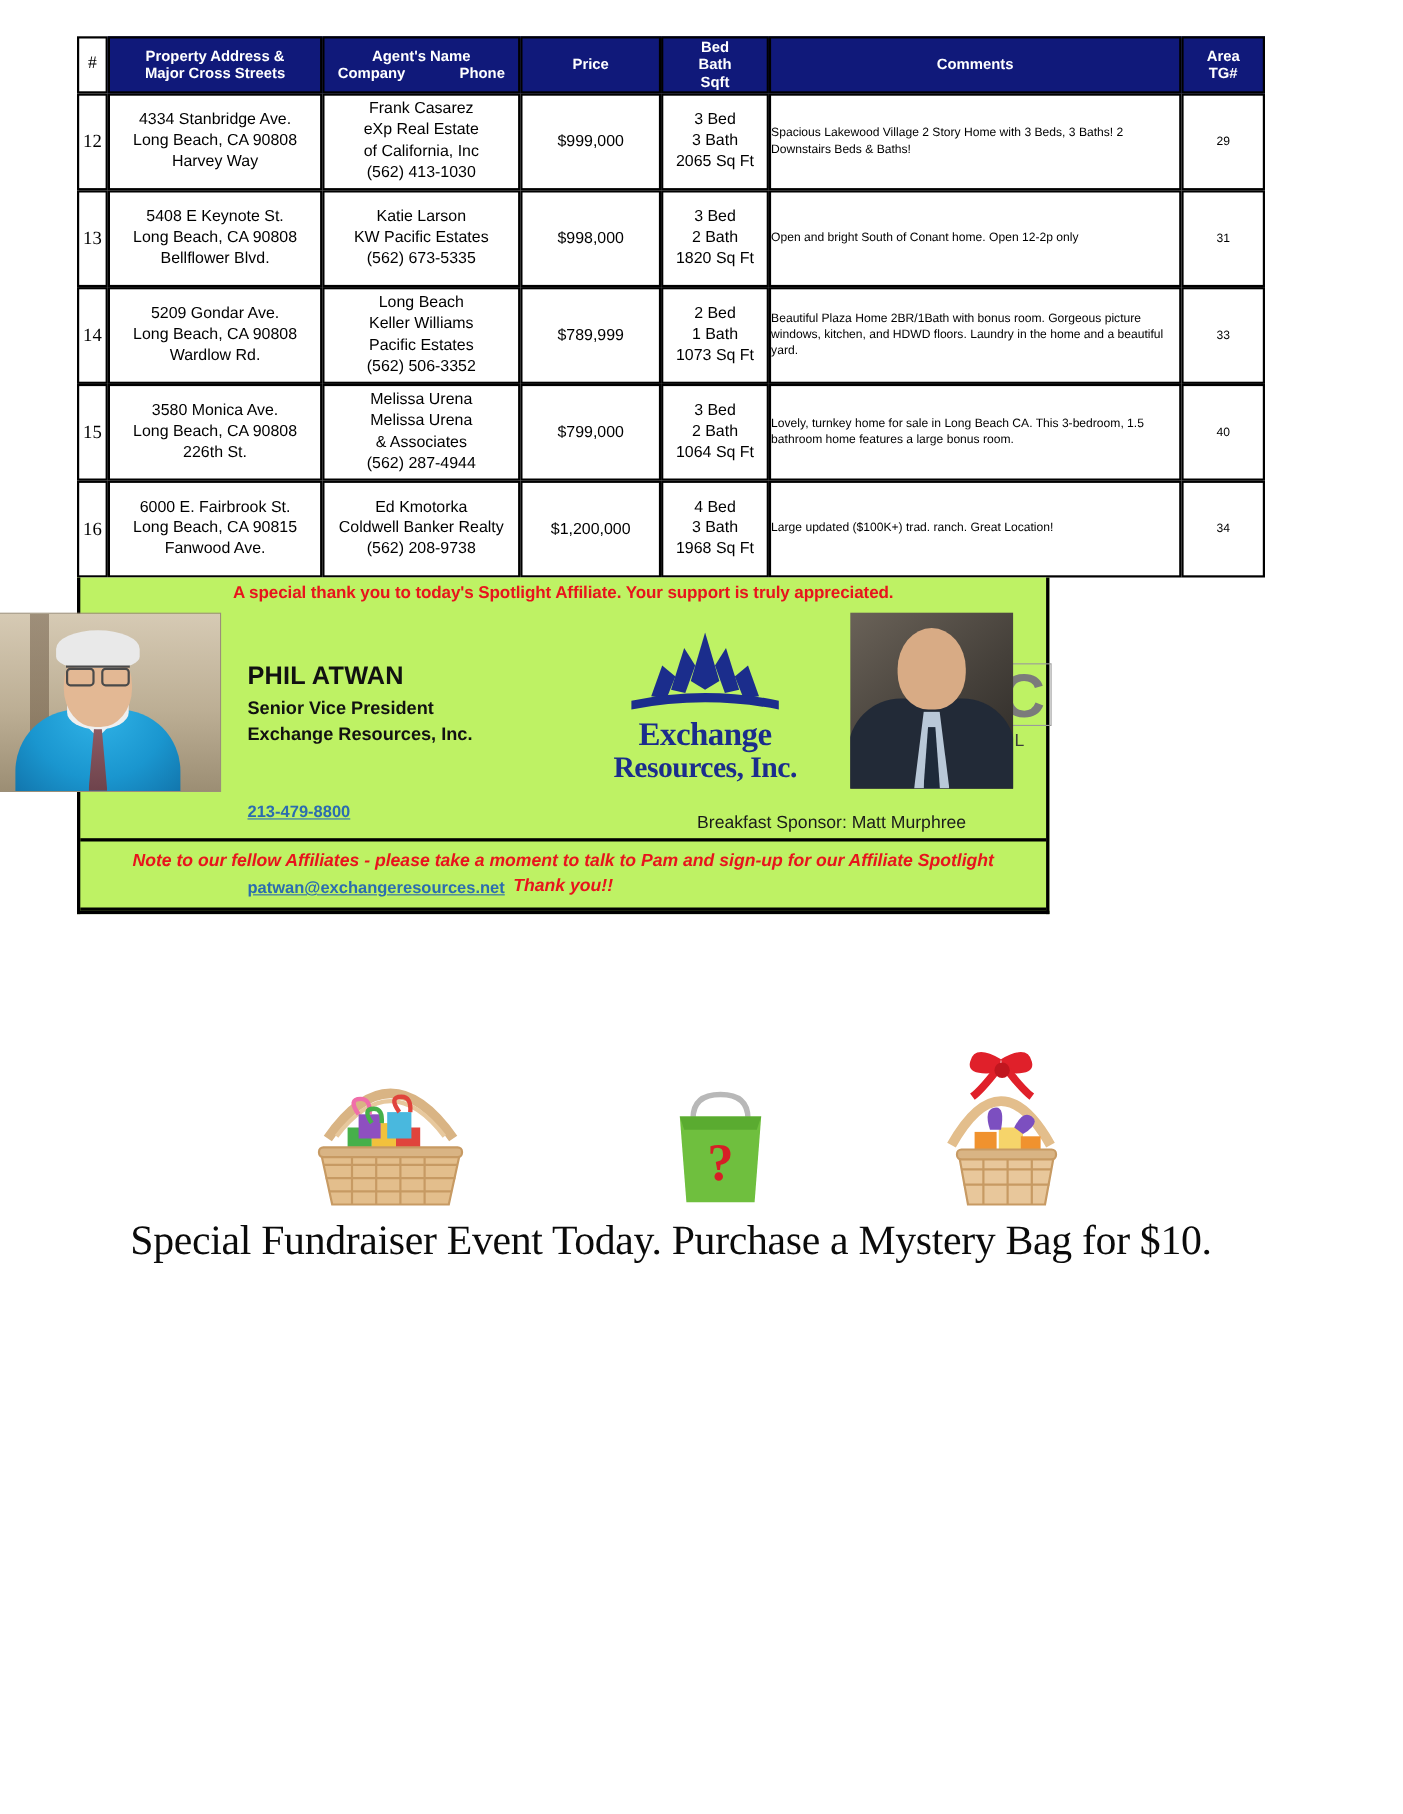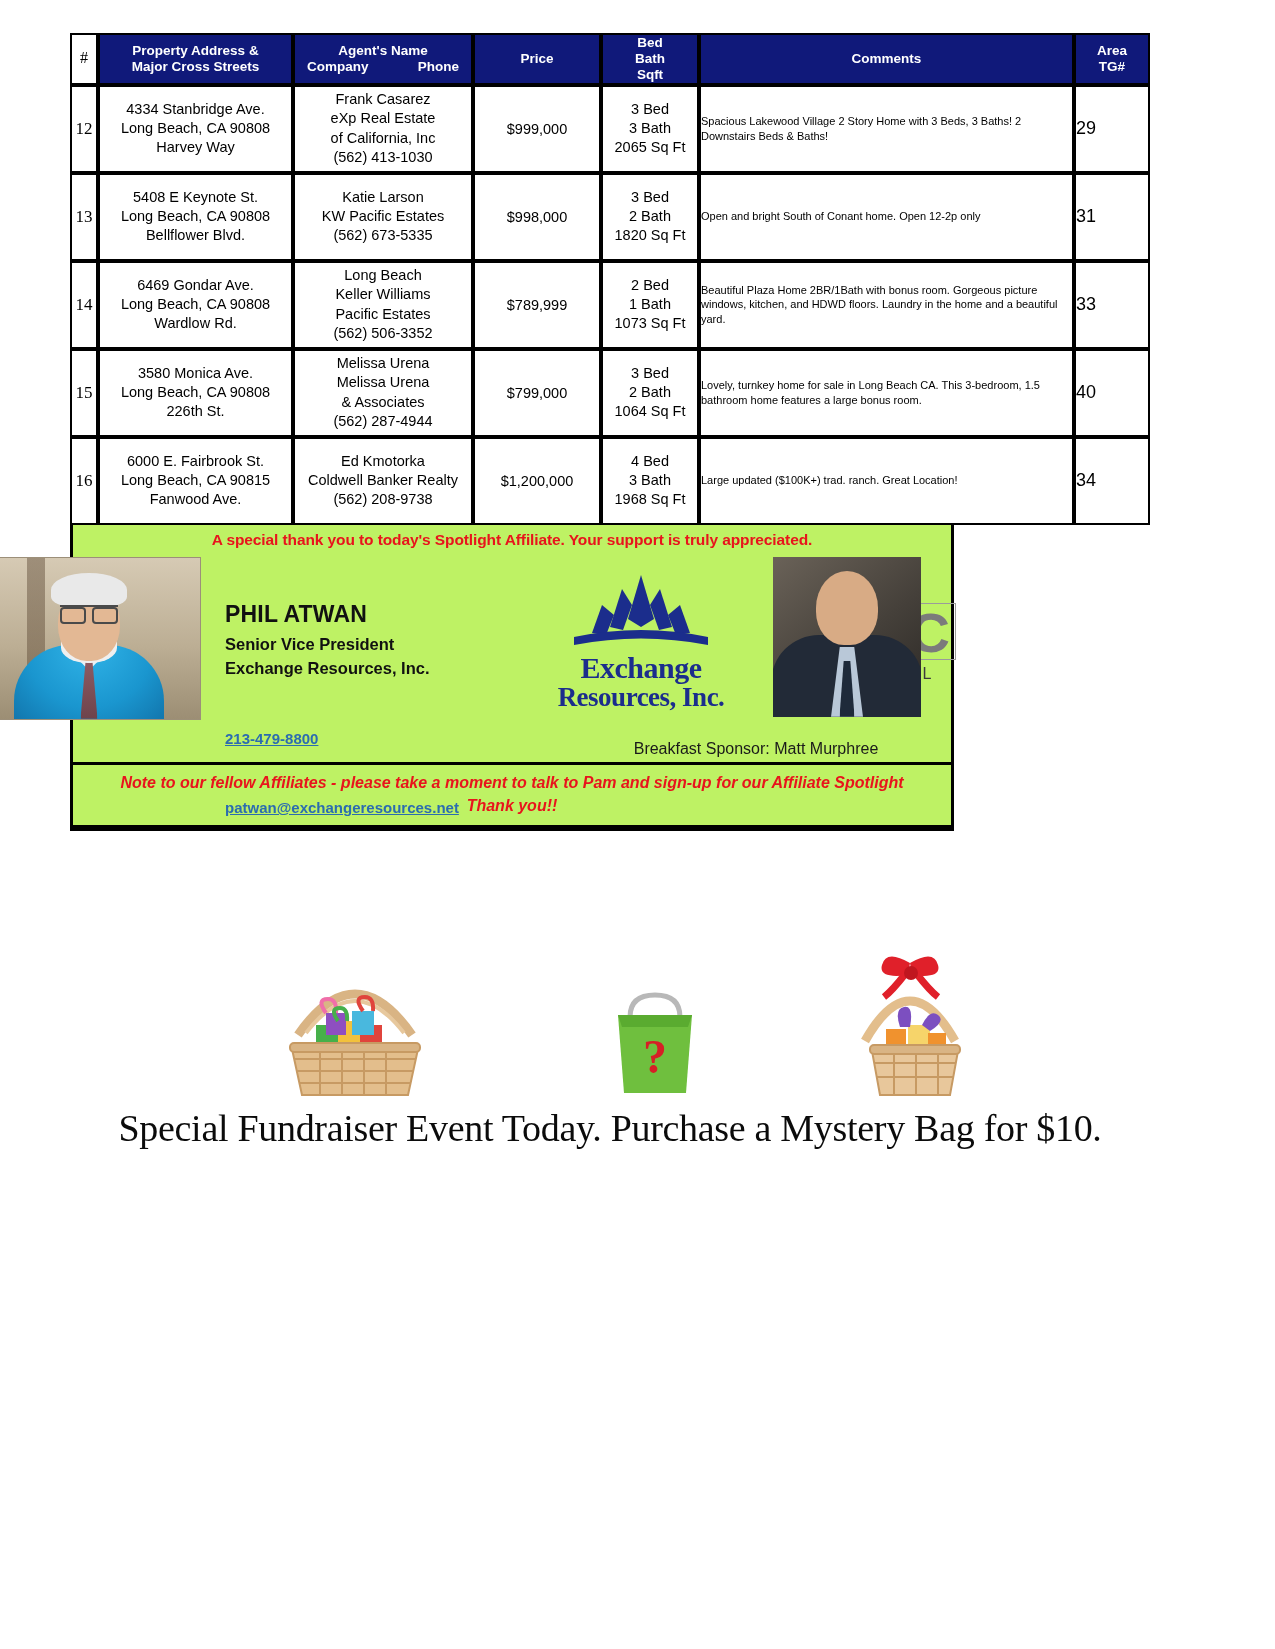--- a/index.html
+++ b/index.html
@@ -83,21 +83,22 @@
     padding: 4px 2px;
   }
   td.c-comments {
     text-align: left;
     font-size: 11px;
     line-height: 1.33;
     padding: 4px 4px 4px 5px;
     vertical-align: middle;
   }
   td.c-area {
-    font-size: 18px;
+    text-align: center;
+    font-size: 11px;
   }
 
   .cell-lines span { display: block; }
 
   
   .panel {
     width: 884px;
     border: 3px solid #000;
     border-top: none;
     box-sizing: border-box;
@@ -454,21 +455,21 @@
           <span>2 Bath</span>
           <span>1820 Sq Ft</span>
         </td>
         <td class="c-comments">Open and bright South of Conant home. Open 12-2p only</td>
         <td class="c-area">31</td>
       </tr>
 
       <tr style="height:88px">
         <td class="c-num">14</td>
         <td class="c-addr cell-lines">
-          <span>6469 Gondar Ave.</span>
+          <span>5209 Gondar Ave.</span>
           <span>Long Beach, CA 90808</span>
           <span>Wardlow Rd.</span>
         </td>
         <td class="c-agent cell-lines">
           <span>Long Beach</span>
           <span>Keller Williams</span>
           <span>Pacific Estates</span>
           <span>(562) 506-3352</span>
         </td>
         <td class="c-price">$789,999</td>

